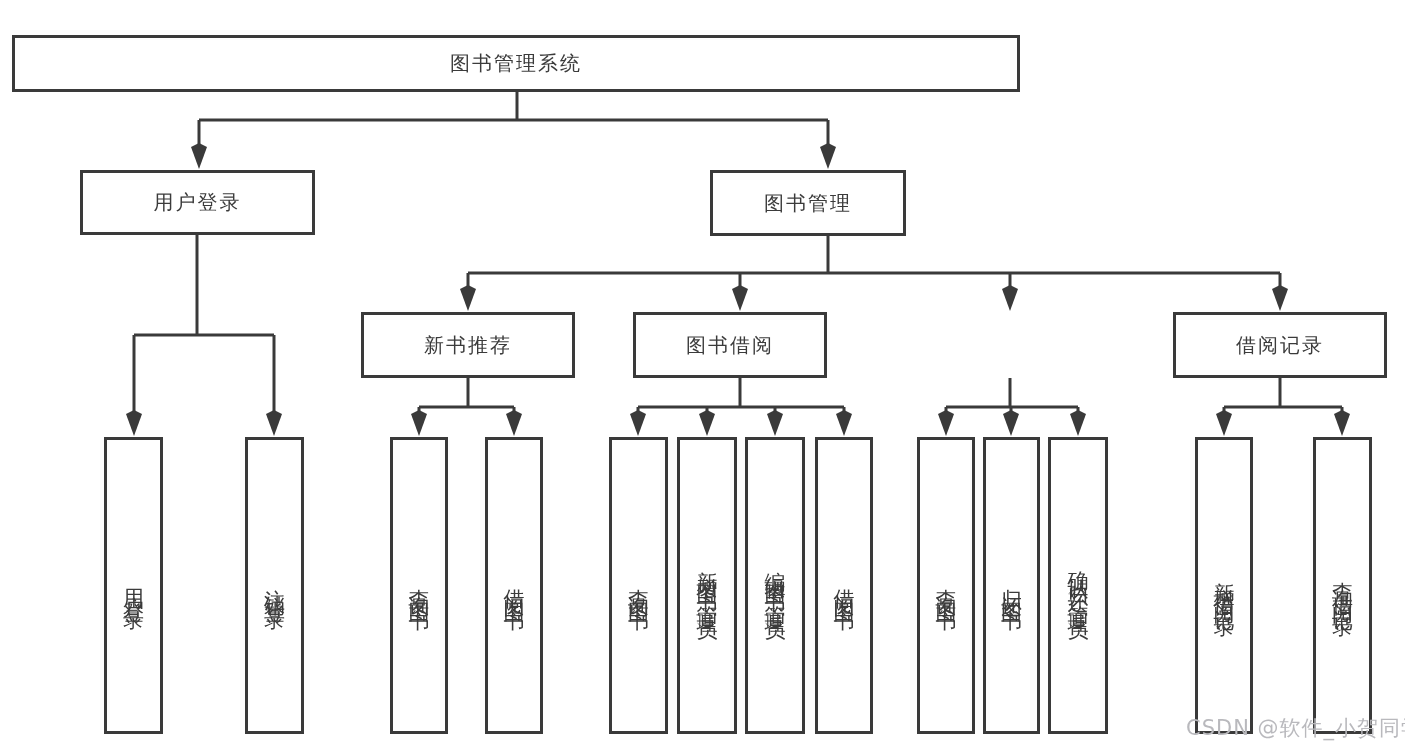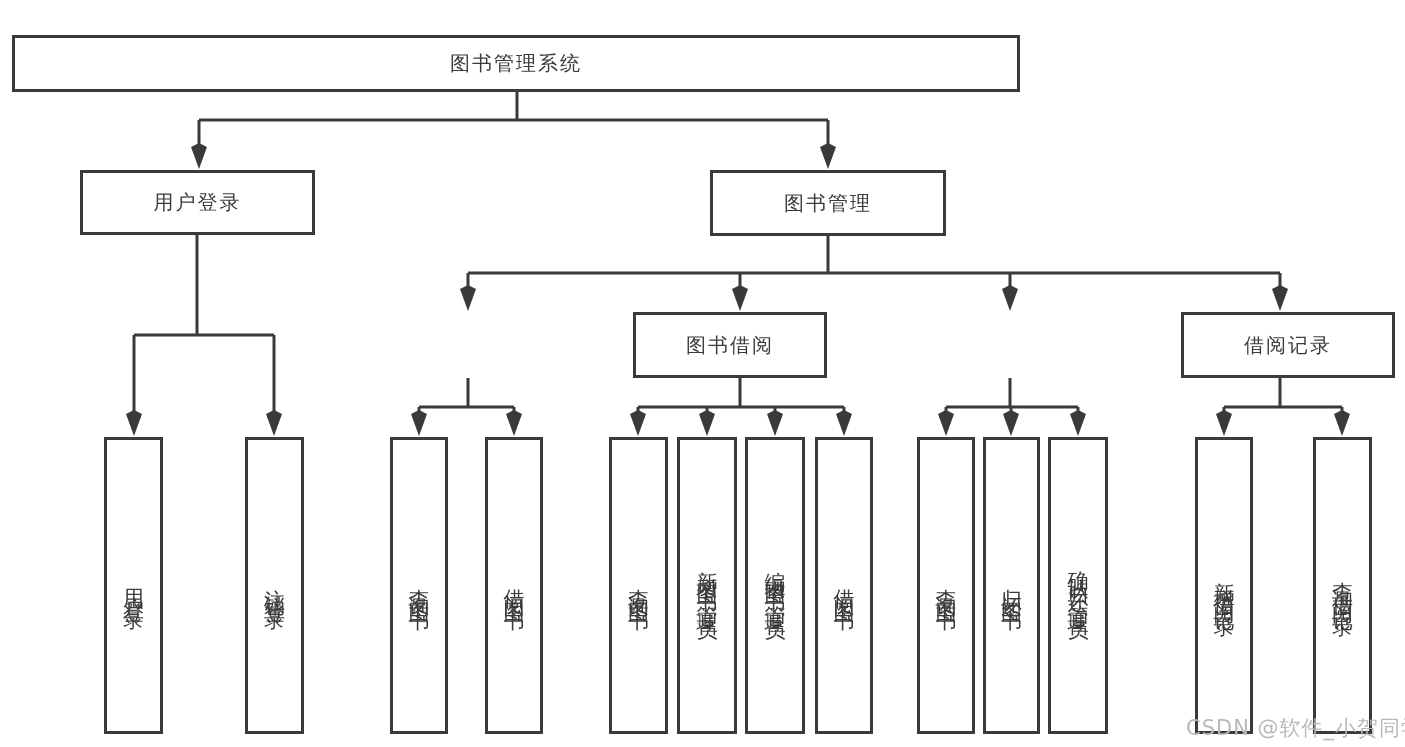--- a/index.html
+++ b/index.html
@@ -84,28 +84,31 @@
       <polygon points="1334,414 1342,410 1350,414 1342,436" fill="#3a3a3a"></polygon>
     </svg>
 
   <div class="node" style="left:12px; top:13px; width:1008px; height:57px;margin-top:22px;">
     <span>图书管理系统</span>
   </div>
 
   <div class="node" style="left:80px; top:170px; width:235px; height:65px;">
     <span>用户登录</span>
   </div>
-  <div class="node" style="left:710px; top:170px; width:236px; height:66px;">
+  <div class="node" style="left:710px; top:170px; width:196px; height:66px;">
     <span>图书管理</span>
   </div>
 
+  <div class="node" style="left:361px; top:312px; width:214px; height:66px;">
+    <span>新书推荐</span>
+  </div>
   <div class="node" style="left:633px; top:312px; width:194px; height:66px;">
     <span>图书借阅</span>
   </div>
-  <div class="node" style="left:1173px; top:312px; width:214px; height:66px;margin-left:8px;">
+  <div class="node" style="left:1173px; top:312px; width:214px; height:66px;">
     <span>借阅记录</span>
   </div>
 
   <div class="node leaf" style="left:104px; top:437px; width:59px; height:297px;">
     <span class="vtext">用户登录</span>
   </div>
   <div class="node leaf" style="left:245px; top:437px; width:59px; height:297px;">
     <span class="vtext">注销登录</span>
   </div>
 

